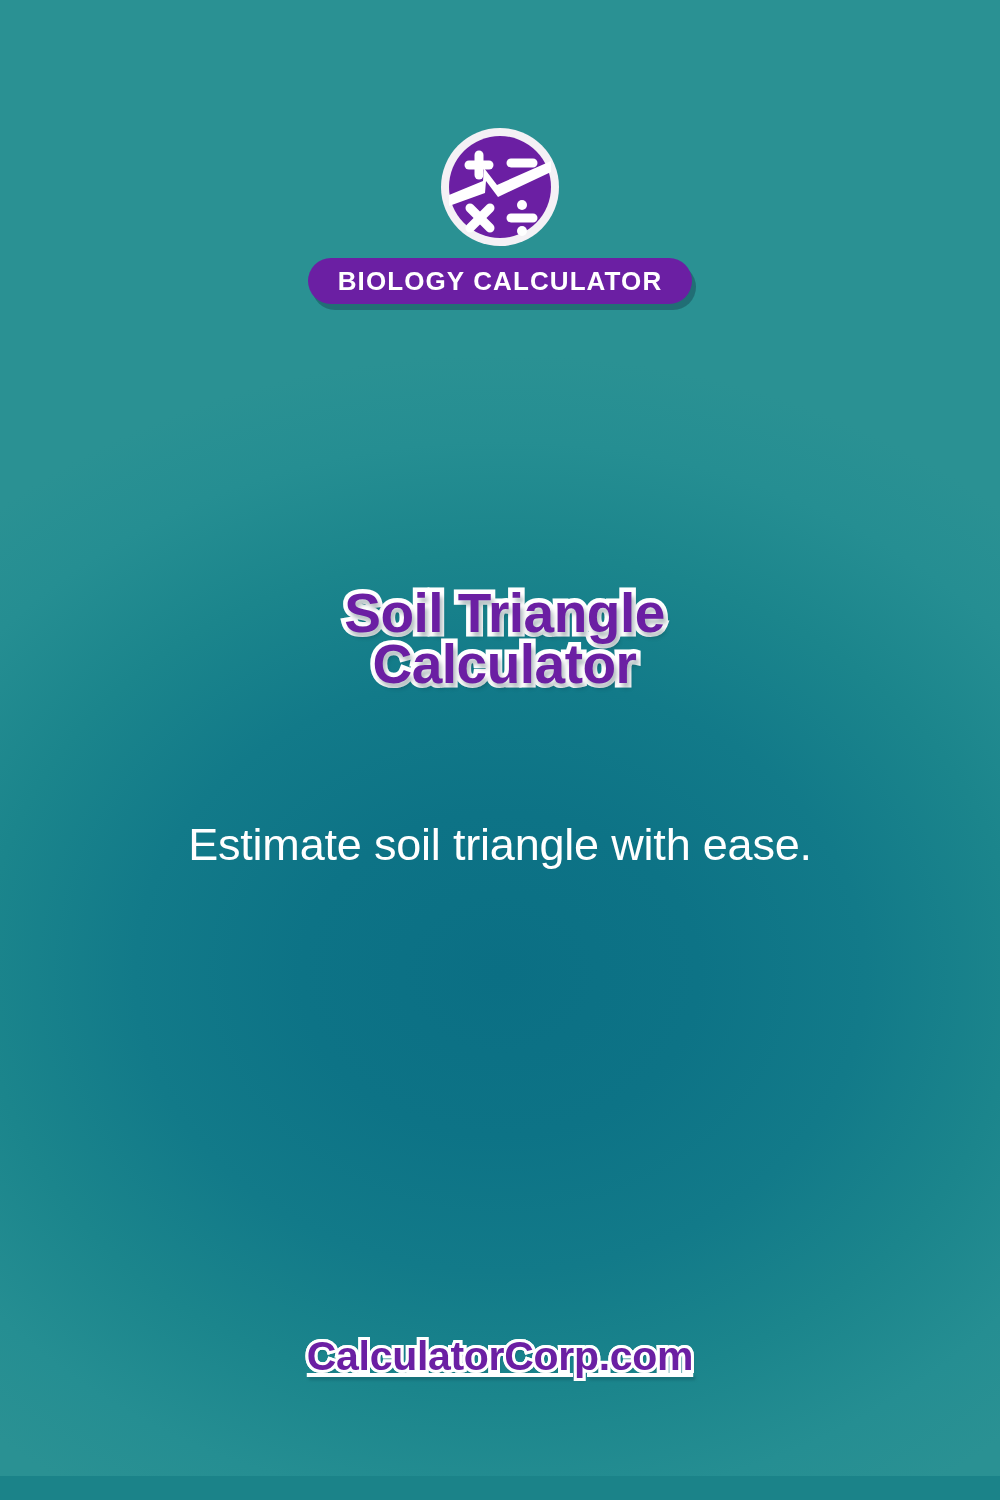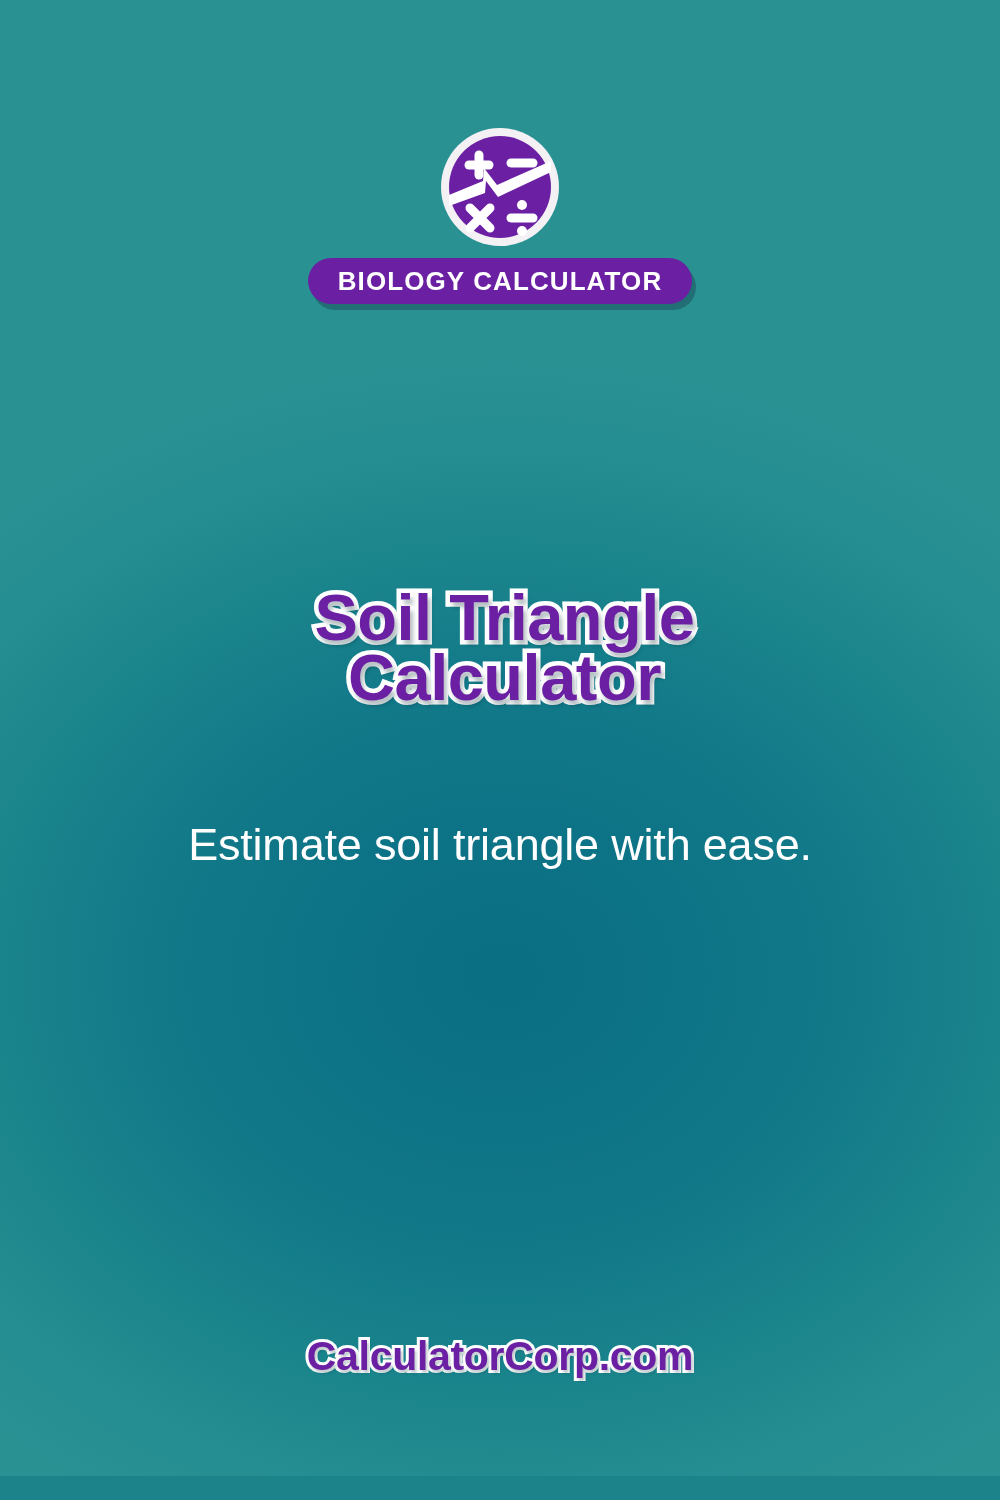--- a/index.html
+++ b/index.html
@@ -81,21 +81,21 @@
 
   
   .title-block {
     position:absolute;
     left:0; right:0;
     top:588px;
     text-align:center;
   }
 
   .title {
-    font-size:65px;
+    font-size:55px;
     font-weight:bold;
     line-height:0.93;
     letter-spacing:-0.5px;
     color:#6b1fa3;
     -webkit-text-stroke:9px #ffffff;
     paint-order:stroke fill;
     text-shadow:3px 5px 4px rgba(5,40,50,0.30);
     white-space:pre-line;
     margin-left:9px;
   }
@@ -126,20 +126,21 @@
 
   .footer-url {
     font-size:41px;
     font-weight:bold;
     line-height:1;
     letter-spacing:-0.3px;
     color:#6b1fa3;
     -webkit-text-stroke:6px #ffffff;
     paint-order:stroke fill;
     text-shadow:2px 3px 3px rgba(5,40,50,0.25);
+    text-decoration:underline;
   }
 </style>
 </head>
 <body>
 
 <div class="poster">
 
   <div class="logo-wrap">
     <svg class="logo-mark" viewBox="0 0 124 124">
       <circle cx="62" cy="62" r="59" fill="#f4f1f5"></circle>

